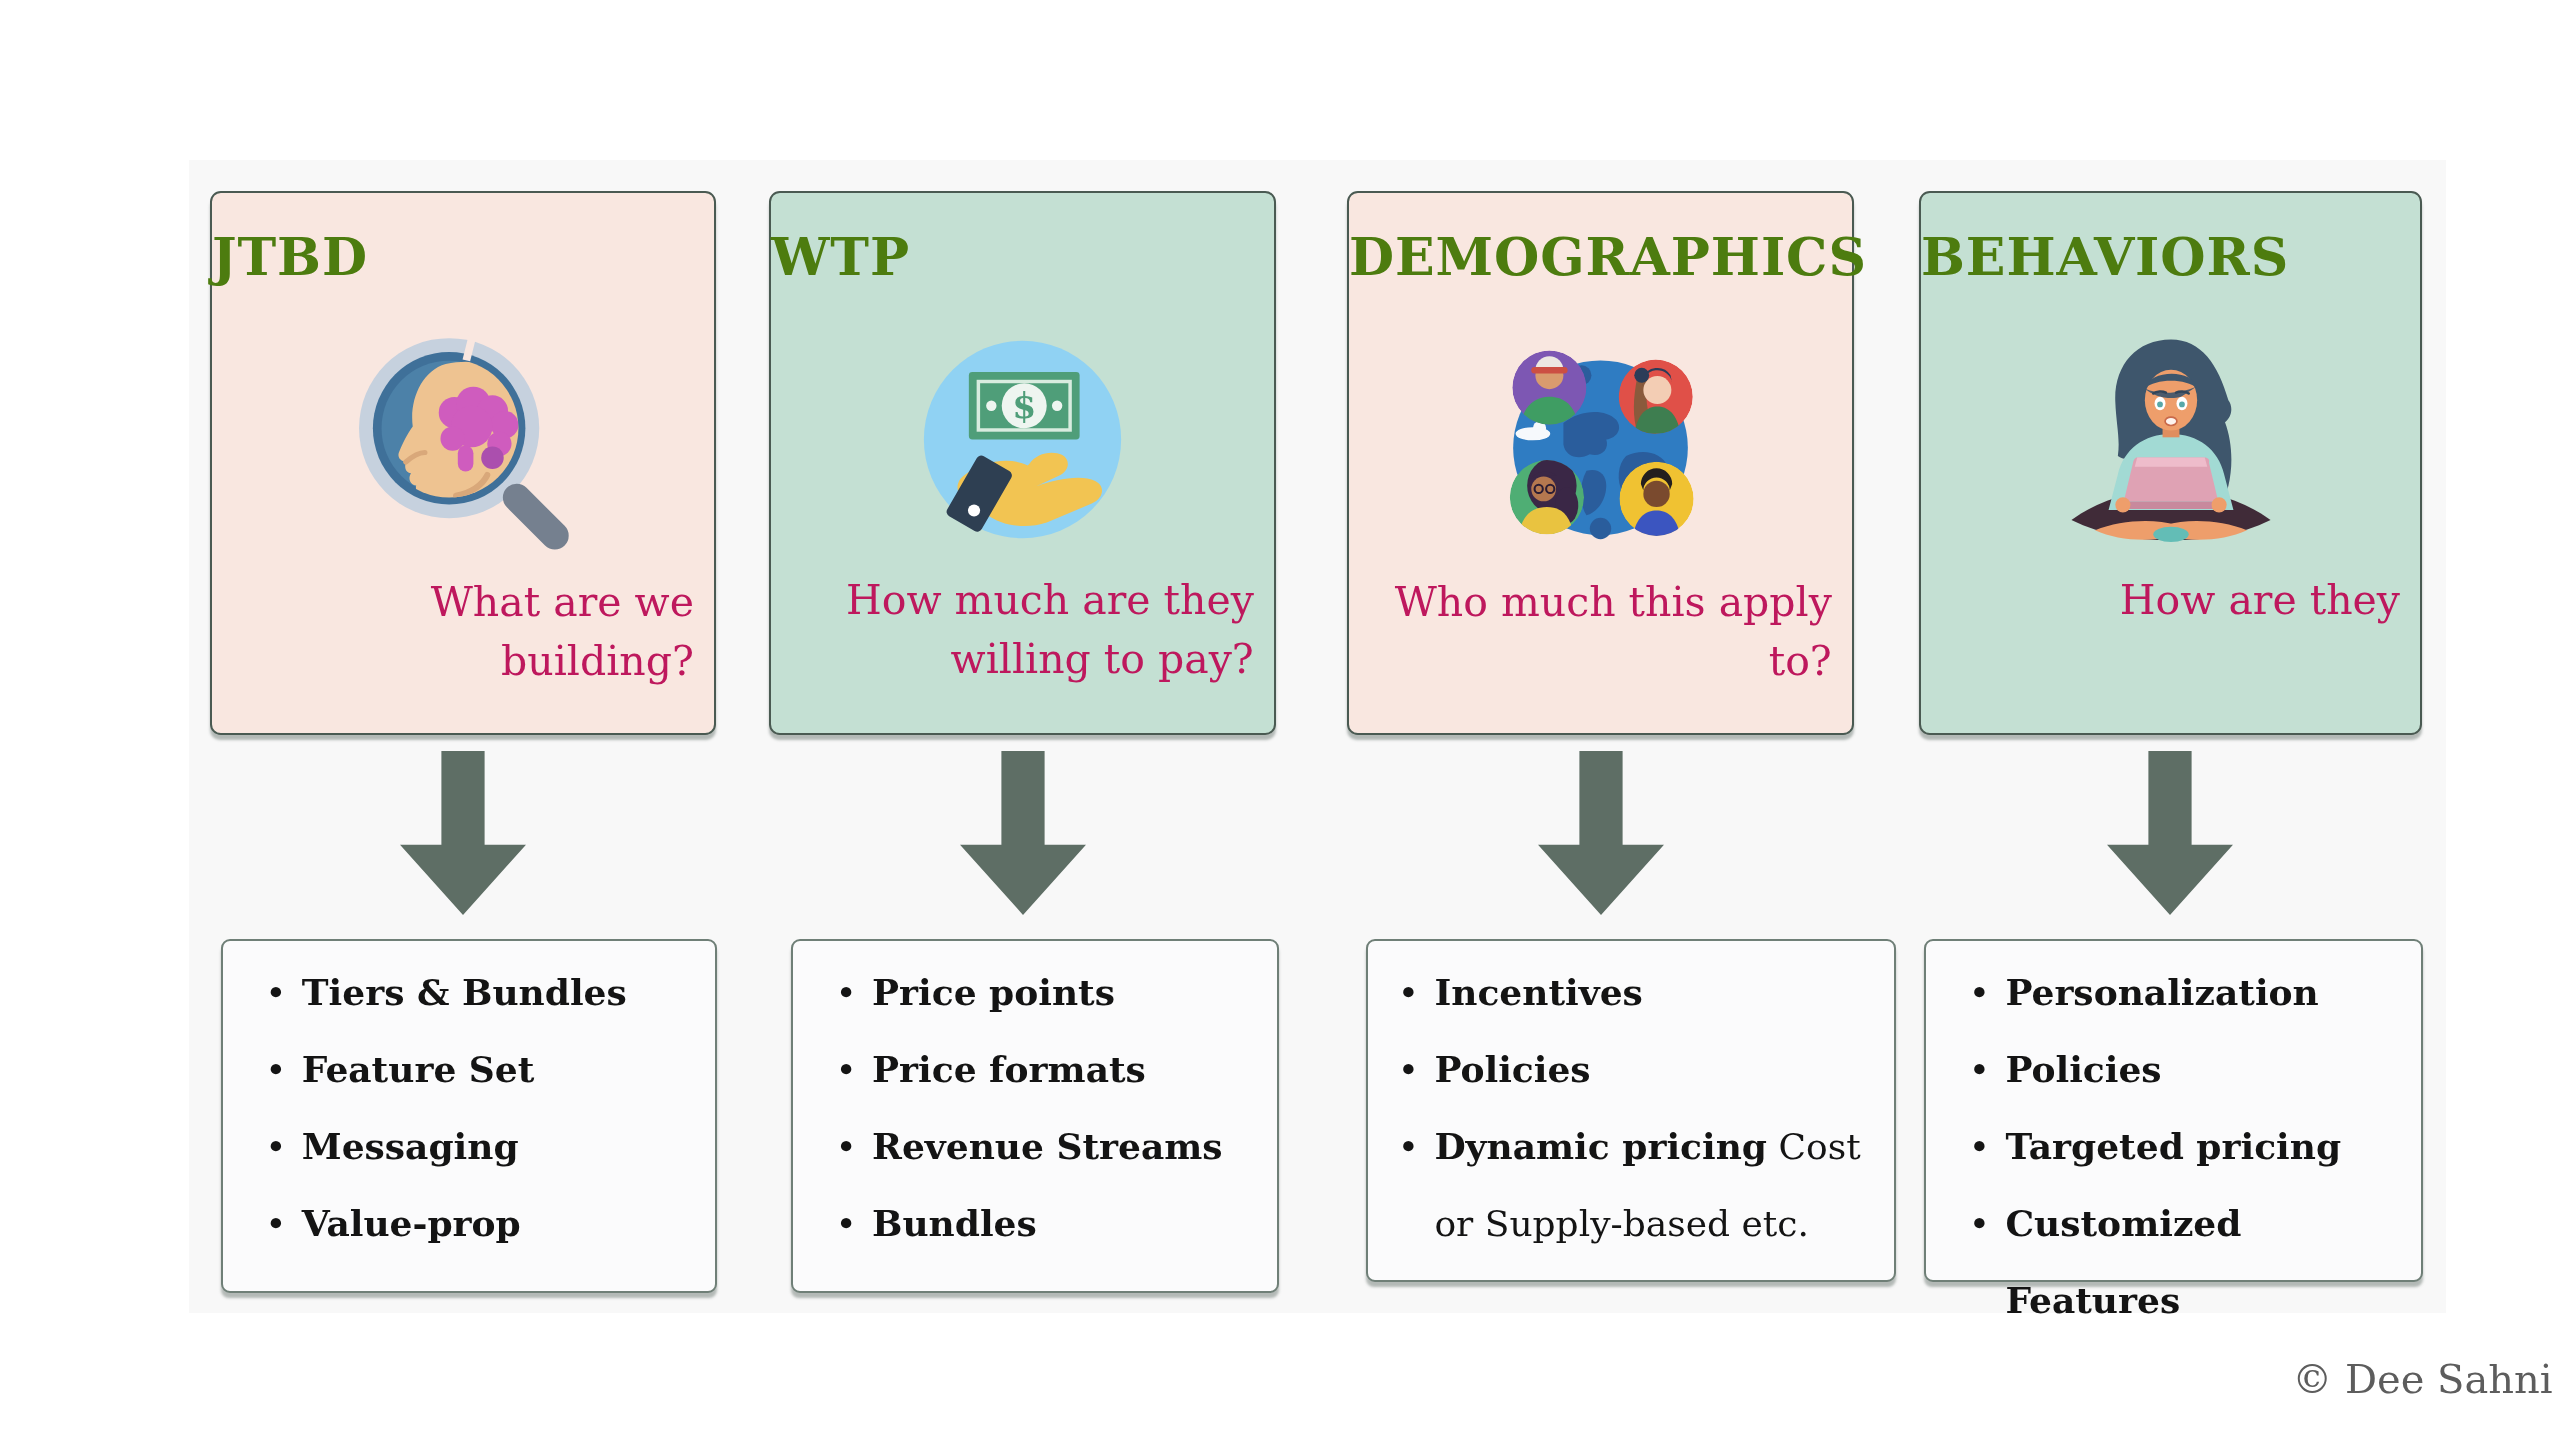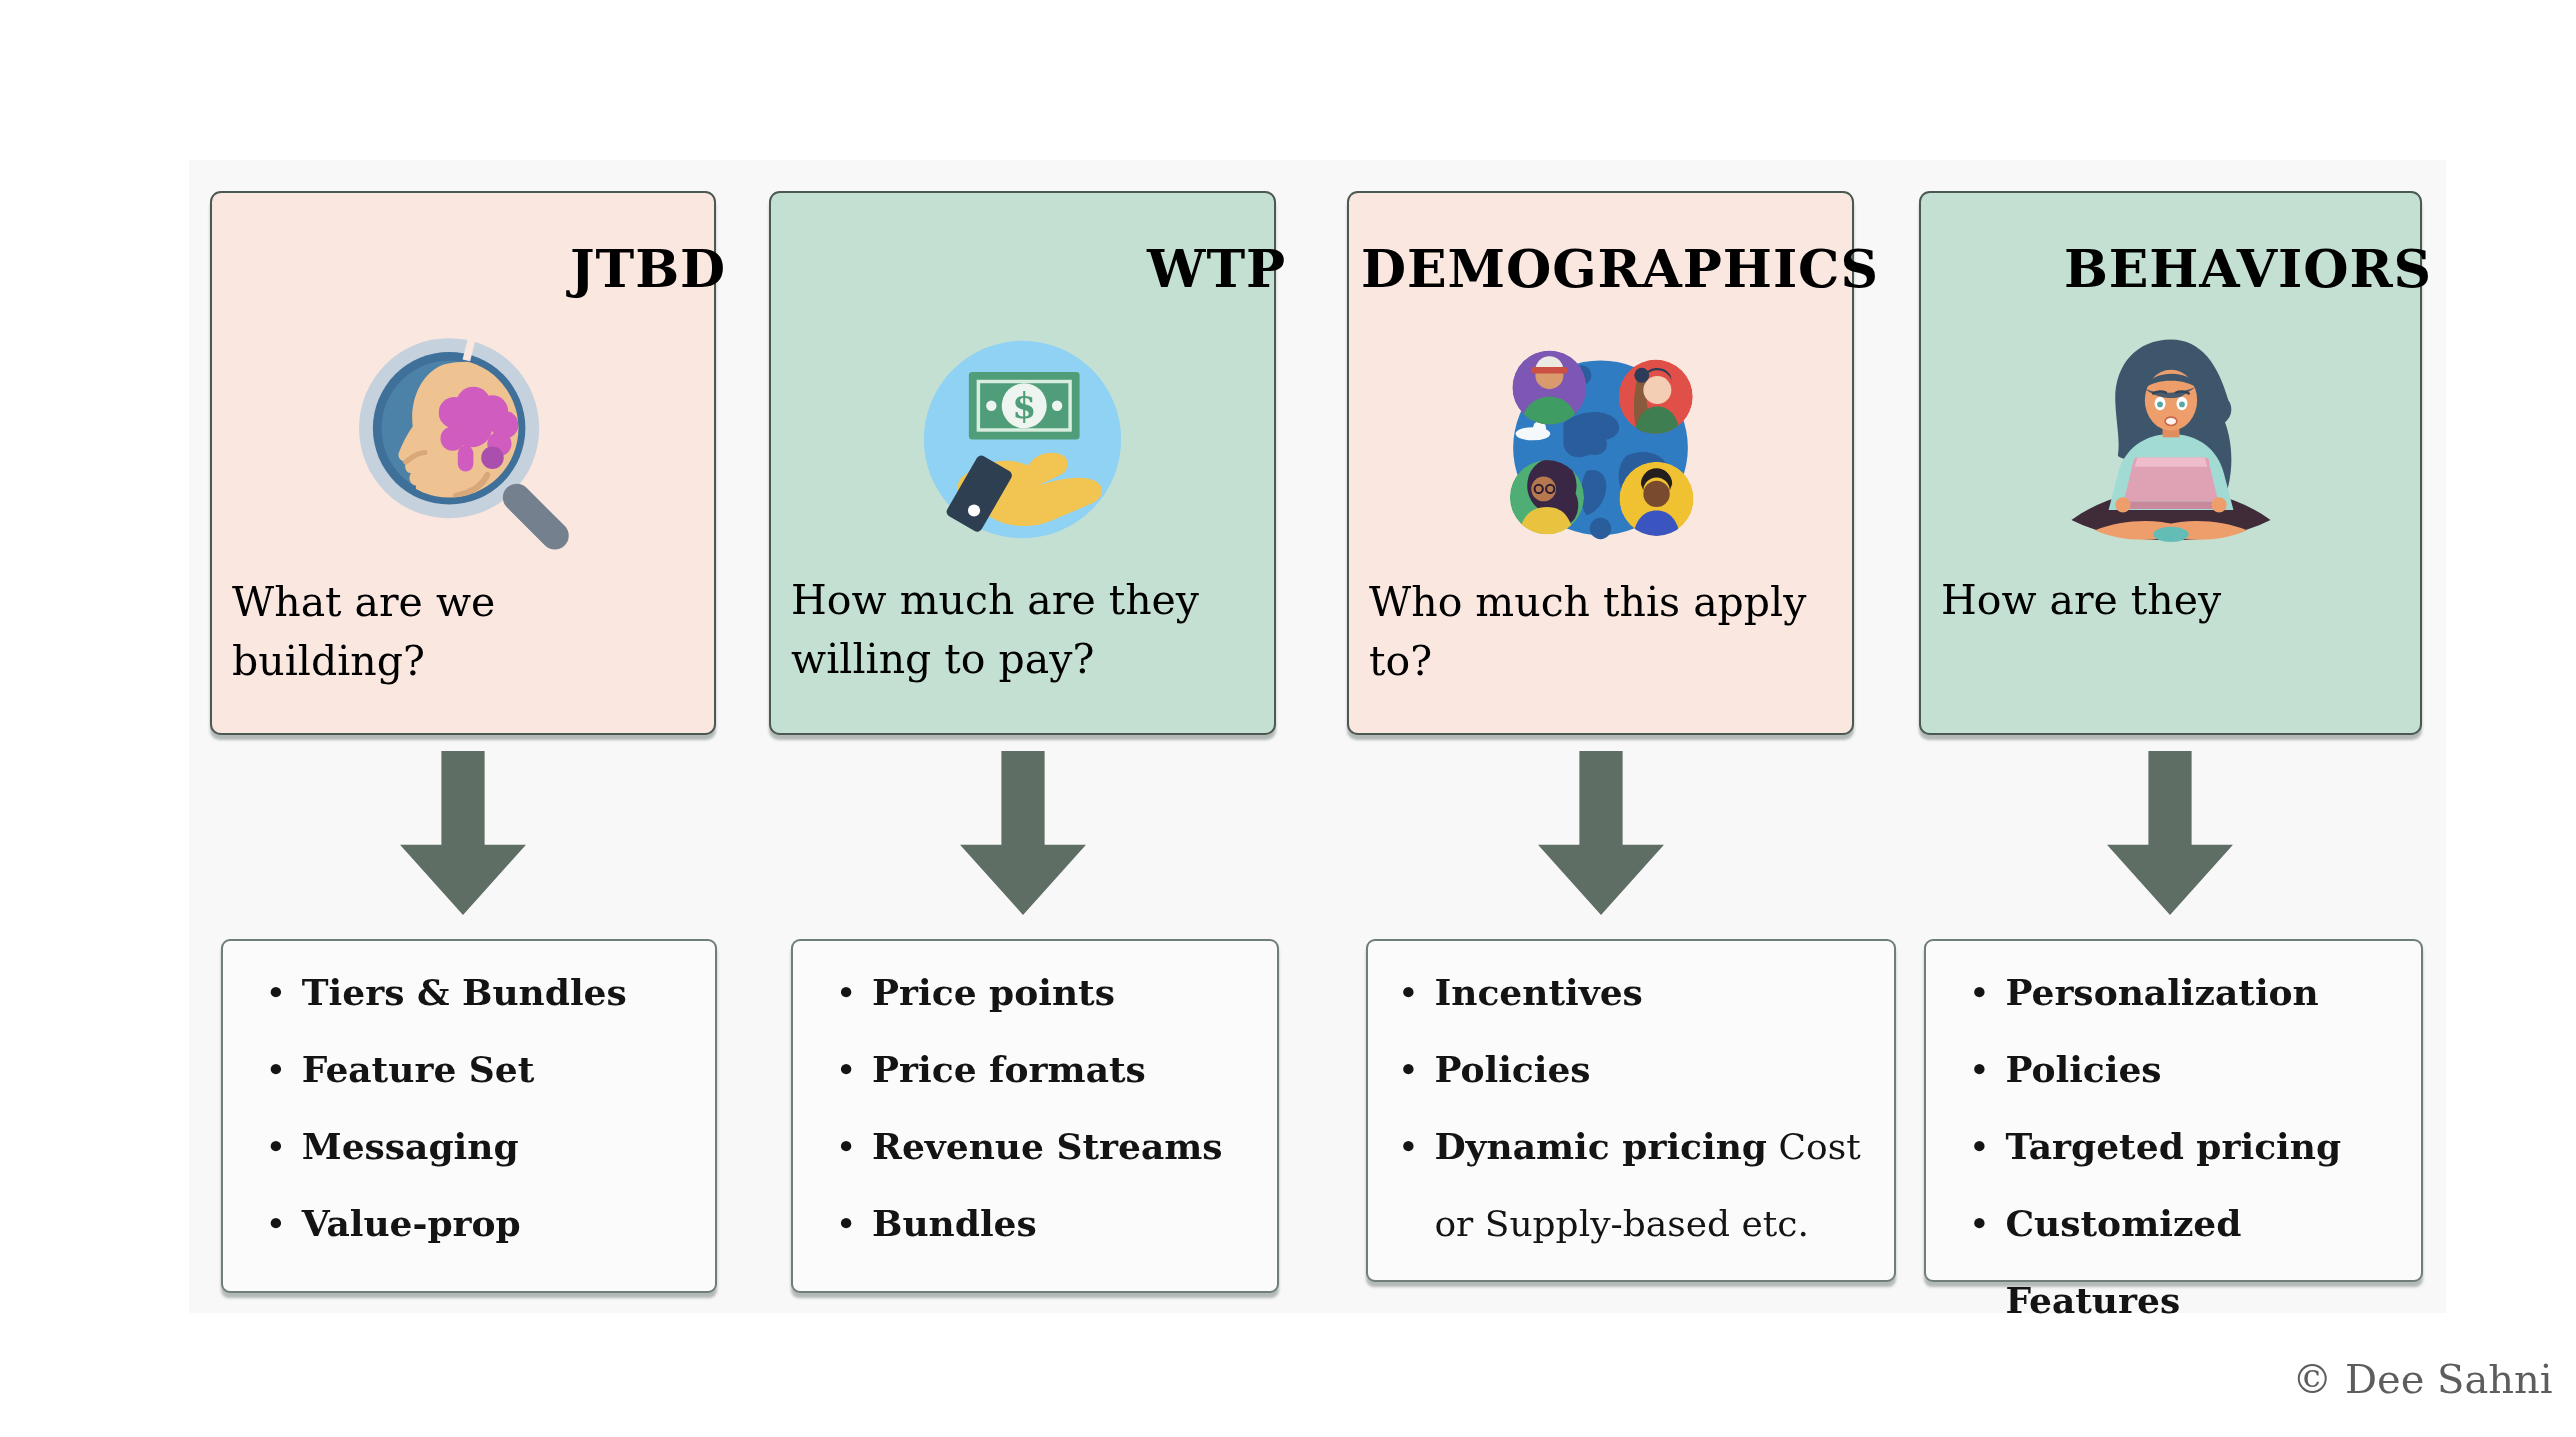--- a/index.html
+++ b/index.html
@@ -20,30 +20,30 @@
 
   .card{
     position:absolute;left:0;top:0;width:100%;height:544px;box-sizing:border-box;
     border:2.7px solid var(--card_border,#4a5a52);border-radius:10.8px;
     box-shadow:0 5.4px 2.7px -0.9px rgba(95,108,101,.45);
   }
   .card--pink{background:var(--pink,#f9e7e0);}
   .card--green{background:var(--green,#c4e0d3);}
 
   .card-title{
-    position:absolute;left:0;top:31px;width:100%;margin:12px;text-align:right;
-    font-size:52px;font-weight:bold;line-height:65px;letter-spacing:0.9px;color:#000000;
+    position:absolute;left:0;top:31px;width:100%;margin:0;text-align:left;
+    font-size:52px;font-weight:bold;line-height:65px;letter-spacing:0.9px;color:#4d7c0f;
   }
   .icon-wrap{
     position:absolute;left:0;top:128px;width:100%;height:236px;
     display:flex;align-items:center;justify-content:center;
   }
   .question{
-    position:absolute;left:4%;top:378px;width:92%;margin:0;text-align:left;
-    font-size:41px;line-height:59px;color:#000000;
+    position:absolute;left:4%;top:378px;width:92%;margin:0;text-align:right;
+    font-size:41px;line-height:59px;color:#be185d;
   }
   .question.q-single{padding-top:1.8px;}
   .qline{display:block;}
 
   .arrow{position:absolute;top:560px;}
   .arrow svg{display:block;}
 
   .listbox{
     position:absolute;top:748px;box-sizing:border-box;
     background:var(--box_bg,#fbfbfc);

